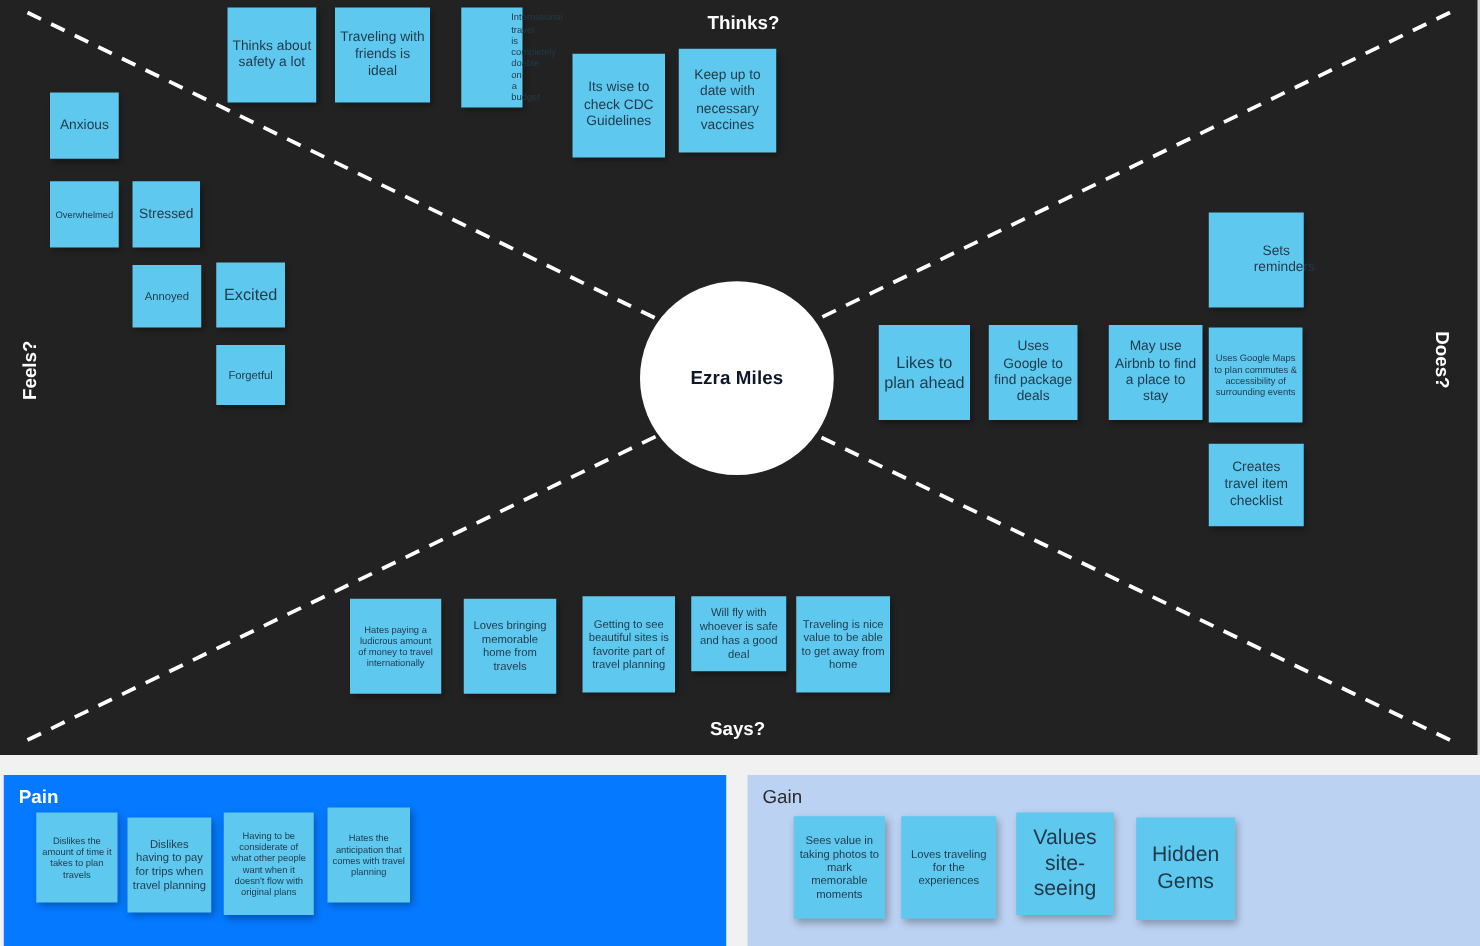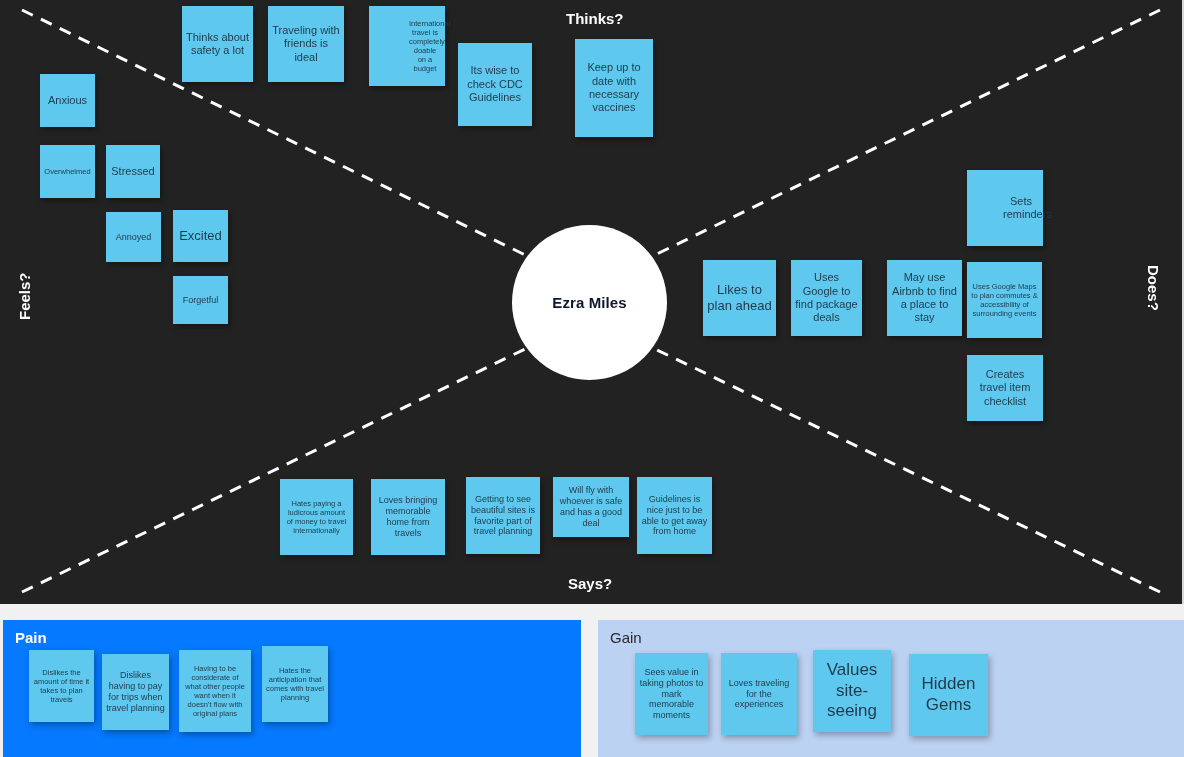--- a/index.html
+++ b/index.html
@@ -166,27 +166,27 @@
       <div class="persona-name">Ezra Miles</div>
     </div>
 
     <div id="notes-thinks">
         <div class="note fs-m" style="left: 182px; top: 6px; width: 71px; height: 76px;">
           <span>Thinks about safety a lot</span>
         </div>
         <div class="note fs-m" style="left: 268px; top: 6px; width: 76px; height: 76px;">
           <span>Traveling with friends is ideal</span>
         </div>
-        <div class="note fs-xs" style="left: 369px; top: 6px; width: 76px; height: 80px; padding-left: 40px;">
+        <div class="note fs-xs" style="left: 369px; top: 6px; width: 49px; height: 80px; padding-left: 40px;">
           <span>International travel is completely doable on a budget</span>
         </div>
         <div class="note fs-m" style="left: 458px; top: 43px; width: 74px; height: 83px;">
           <span>Its wise to check CDC Guidelines</span>
         </div>
-        <div class="note fs-m" style="left: 543px; top: 39px; width: 78px; height: 98px; margin-left: 32px;">
+        <div class="note fs-m" style="left: 543px; top: 39px; width: 78px; height: 83px;">
           <span>Keep up to date with necessary vaccines</span>
         </div>
       </div>
     <div id="notes-feels">
         <div class="note fs-m" style="left: 40px; top: 74px; width: 55px; height: 53px;">
           <span>Anxious</span>
         </div>
         <div class="note fs-xs" style="left: 40px; top: 145px; width: 55px; height: 53px;">
           <span>Overwhelmed</span>
         </div>
@@ -230,21 +230,21 @@
         <div class="note fs-s" style="left: 371px; top: 479px; width: 74px; height: 76px;">
           <span>Loves bringing memorable home from travels</span>
         </div>
         <div class="note fs-s" style="left: 466px; top: 477px; width: 74px; height: 77px;">
           <span>Getting to see beautiful sites is favorite part of travel planning</span>
         </div>
         <div class="note fs-s" style="left: 553px; top: 477px; width: 76px; height: 60px;">
           <span>Will fly with whoever is safe and has a good deal</span>
         </div>
         <div class="note fs-s" style="left: 637px; top: 477px; width: 75px; height: 77px;">
-          <span>Guidelines is nice just to be able to get away from home</span>
+          <span>Traveling is nice value to be able to get away from home</span>
         </div>
       </div>
   </div>
 
   <div id="bottom-row">
 
     <div class="panel" id="pain-panel">
       <div class="panel-title">Pain</div>
       <div id="notes-pain">
           <div class="note fs-xs" style="left: 26px; top: 30px; width: 65px; height: 72px;">

